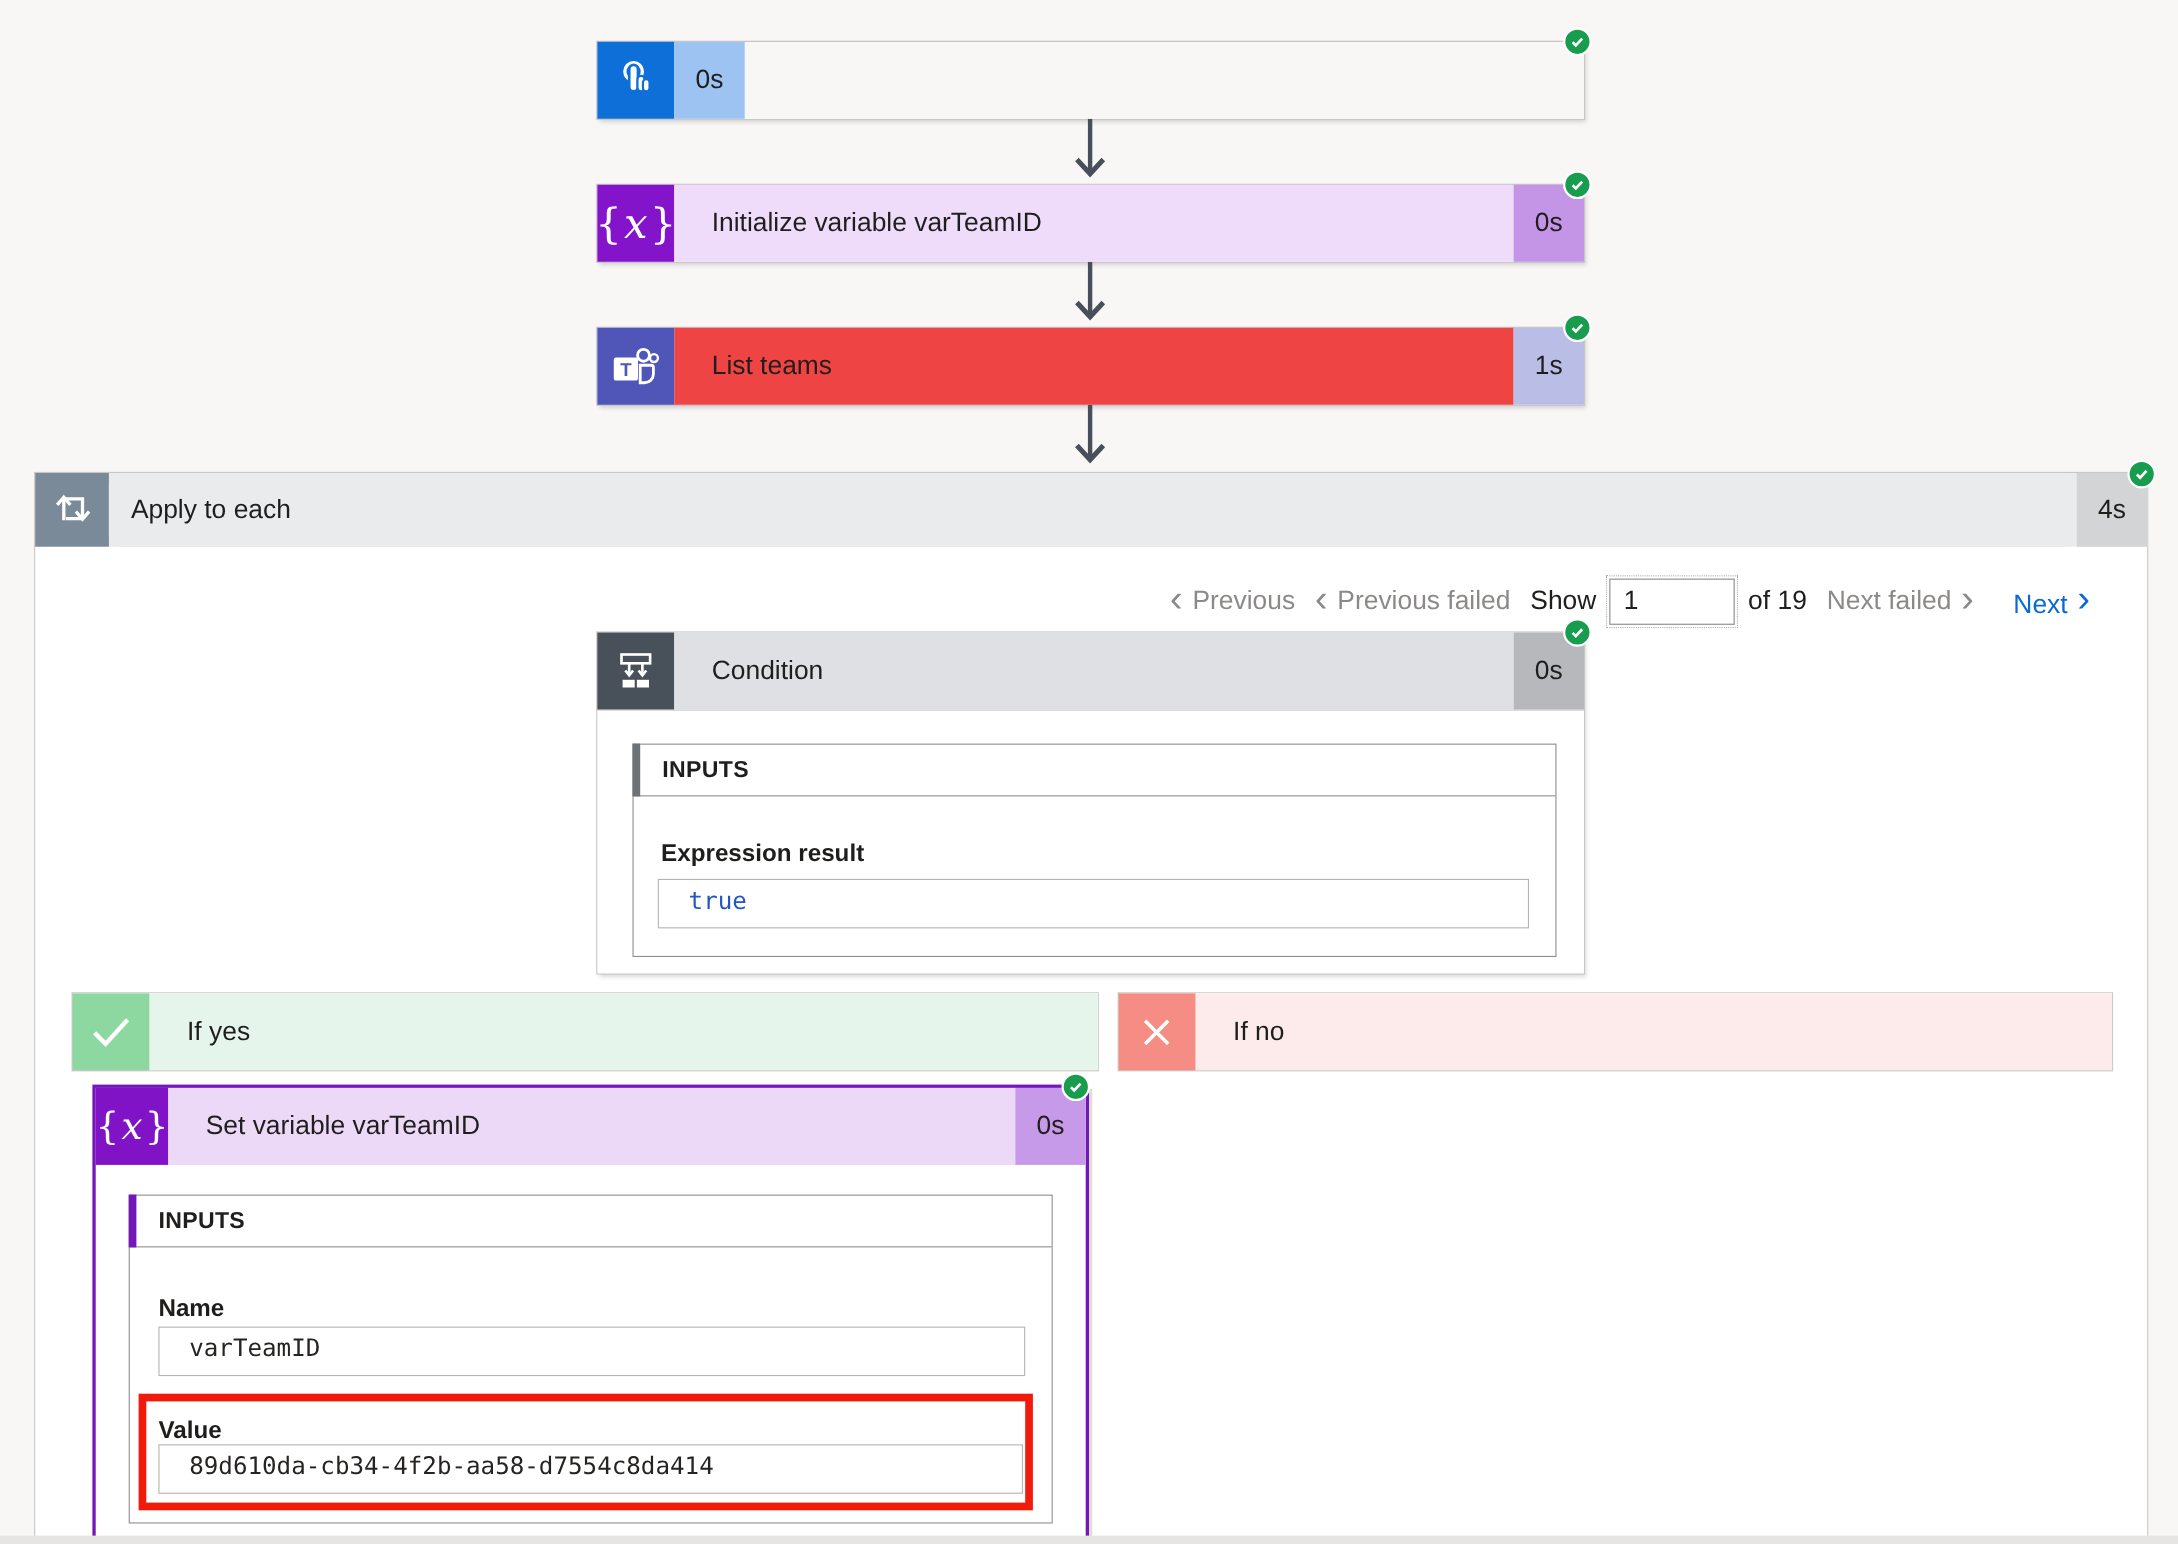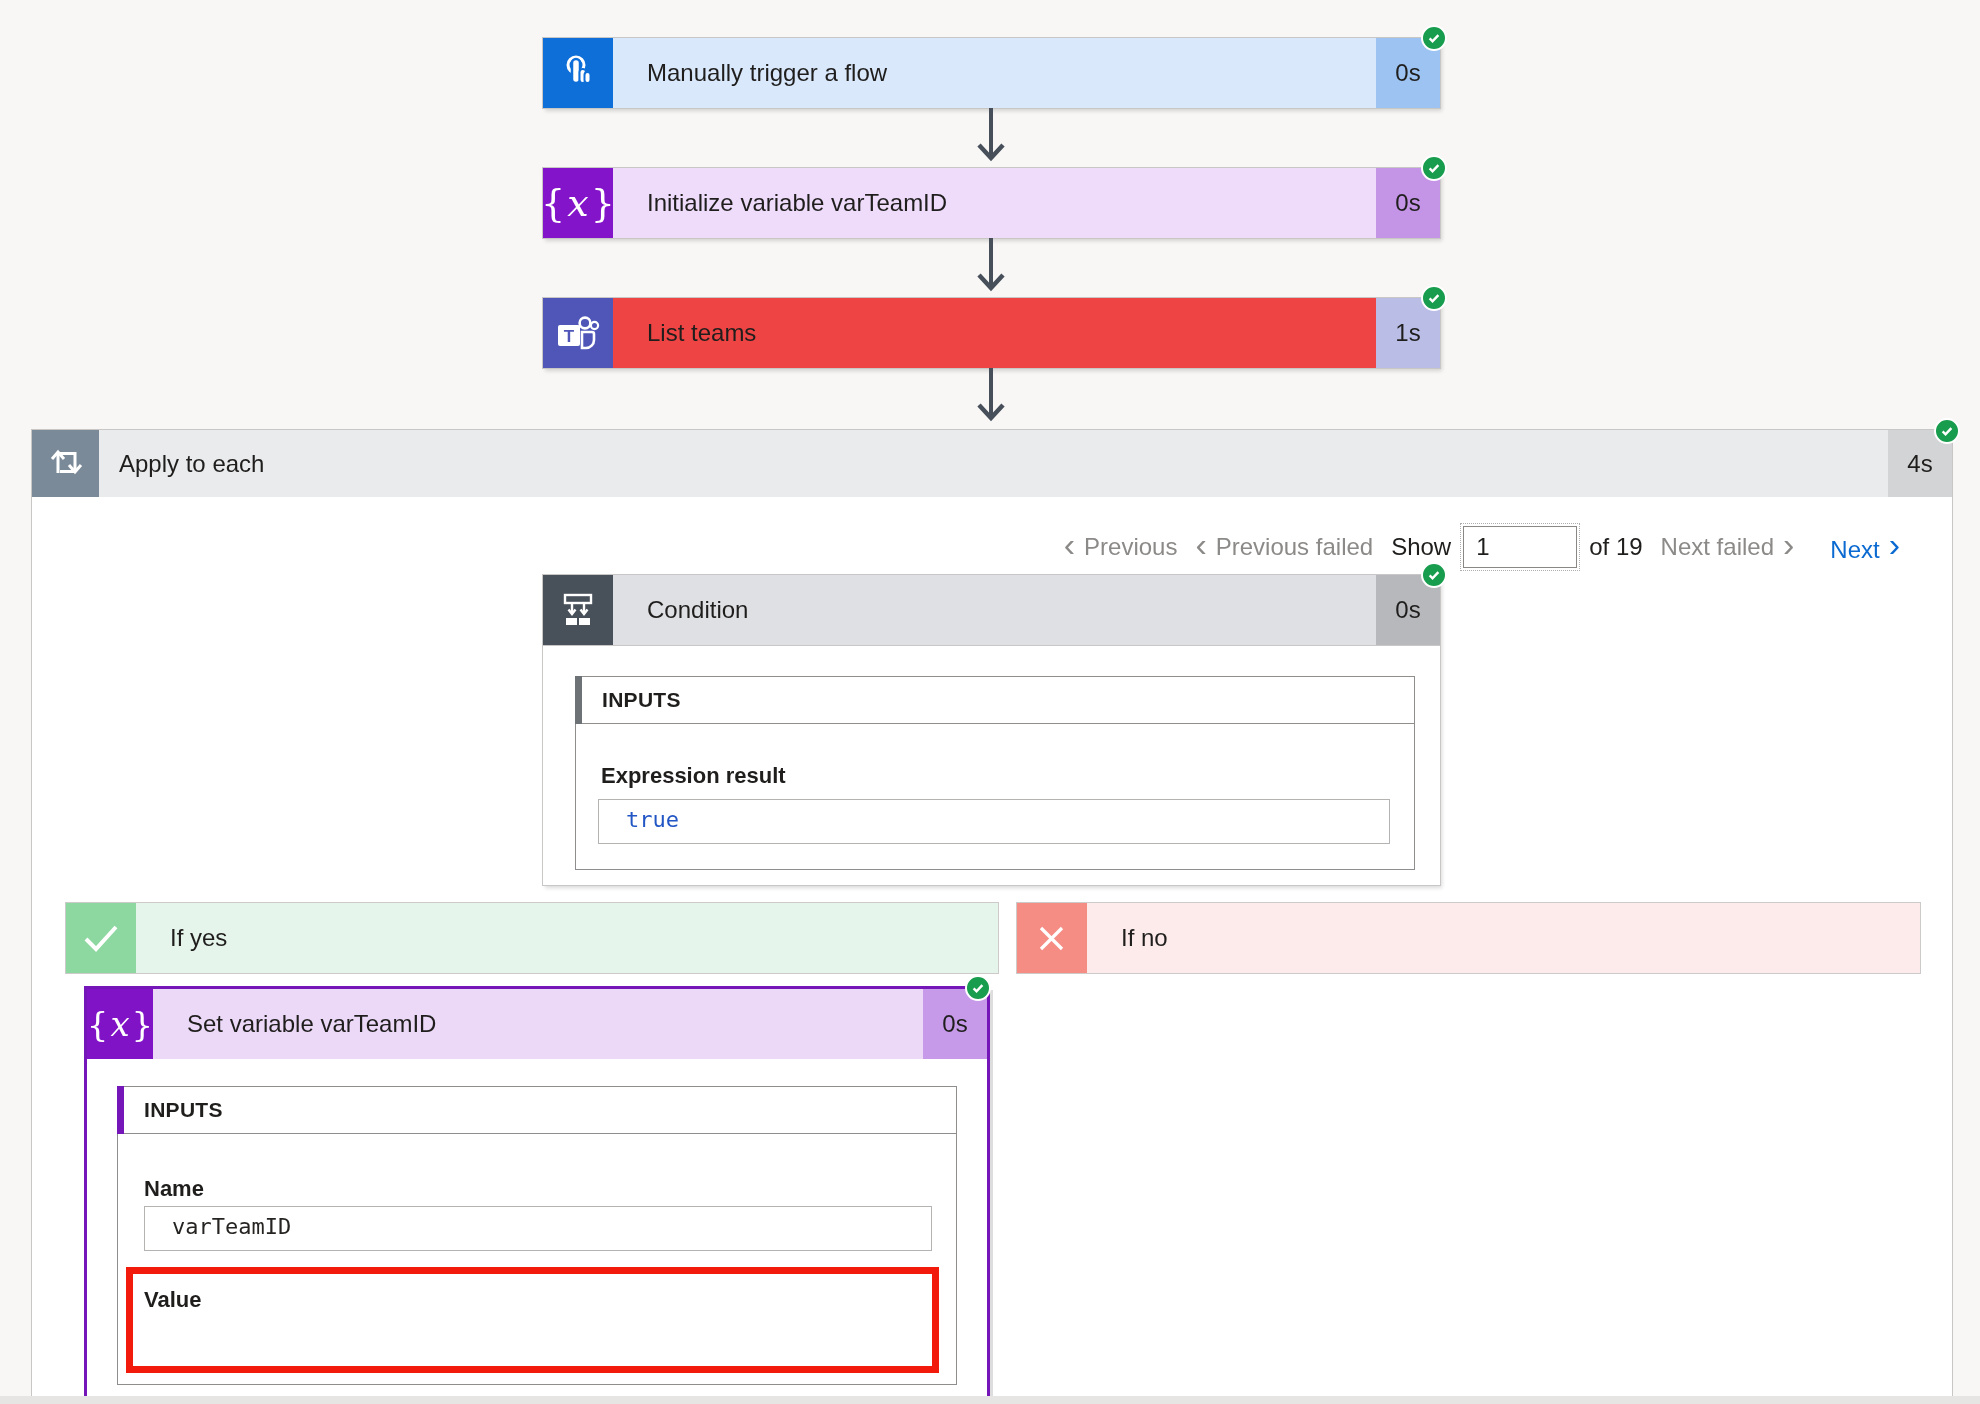--- a/index.html
+++ b/index.html
@@ -84,23 +84,20 @@
 
   <div class="action-card" style="left:543px;top:38px;width:897px;">
     <div class="card-icon bg-trigger">
       <svg width="42" height="42" viewBox="0 0 42 42">
         <circle cx="19" cy="13" r="8" fill="none" stroke="#fff" stroke-width="3"></circle>
         <rect x="15" y="7" width="8" height="24" rx="4" fill="#fff" stroke="#0f6fd8" stroke-width="2.5"></rect>
         <rect x="22.5" y="17" width="6.5" height="14" rx="3.2" fill="#fff" stroke="#0f6fd8" stroke-width="2"></rect>
         <rect x="27.5" y="20" width="6" height="11" rx="3" fill="#fff" stroke="#0f6fd8" stroke-width="2"></rect>
       </svg>
     </div>
-    <div class="card-title t-trigger">
-        <span>Manually trigger a flow</span>
-      </div>
     <div class="card-badge b-trigger">
         <span>0s</span>
       </div>
     <div class="check">
       <svg width="16" height="16" viewBox="0 0 22 22">
           <path d="M5,11.5 L9,15.5 L17,7" stroke="#fff" stroke-width="3.4" fill="none"></path>
         </svg>
     </div>
   </div>
 
@@ -291,20 +288,23 @@
       <div class="panel" style="left:30px;top:97px;width:838px;height:297px;">
         <div class="panel-header">
           <span class="panel-accent accent-purple"></span>
           <span>INPUTS</span>
         </div>
         <div class="field-label" style="left:26px;top:89px;">Name</div>
         <div class="value-box" style="left:26px;top:119px;width:788px;height:45px;">
           <span>varTeamID</span>
         </div>
         <div class="field-label" style="left:26px;top:200px;">Value</div>
+        <div class="value-box" style="left:26px;top:226px;width:786px;height:45px;">
+          <span>89d610da-cb34-4f2b-aa58-d7554c8da414</span>
+        </div>
       </div>
     </div>
   </div>
 
   <div class="red-annotation"></div>
 
   <div class="hscroll"></div>
 </div>
 
 </body></html>

